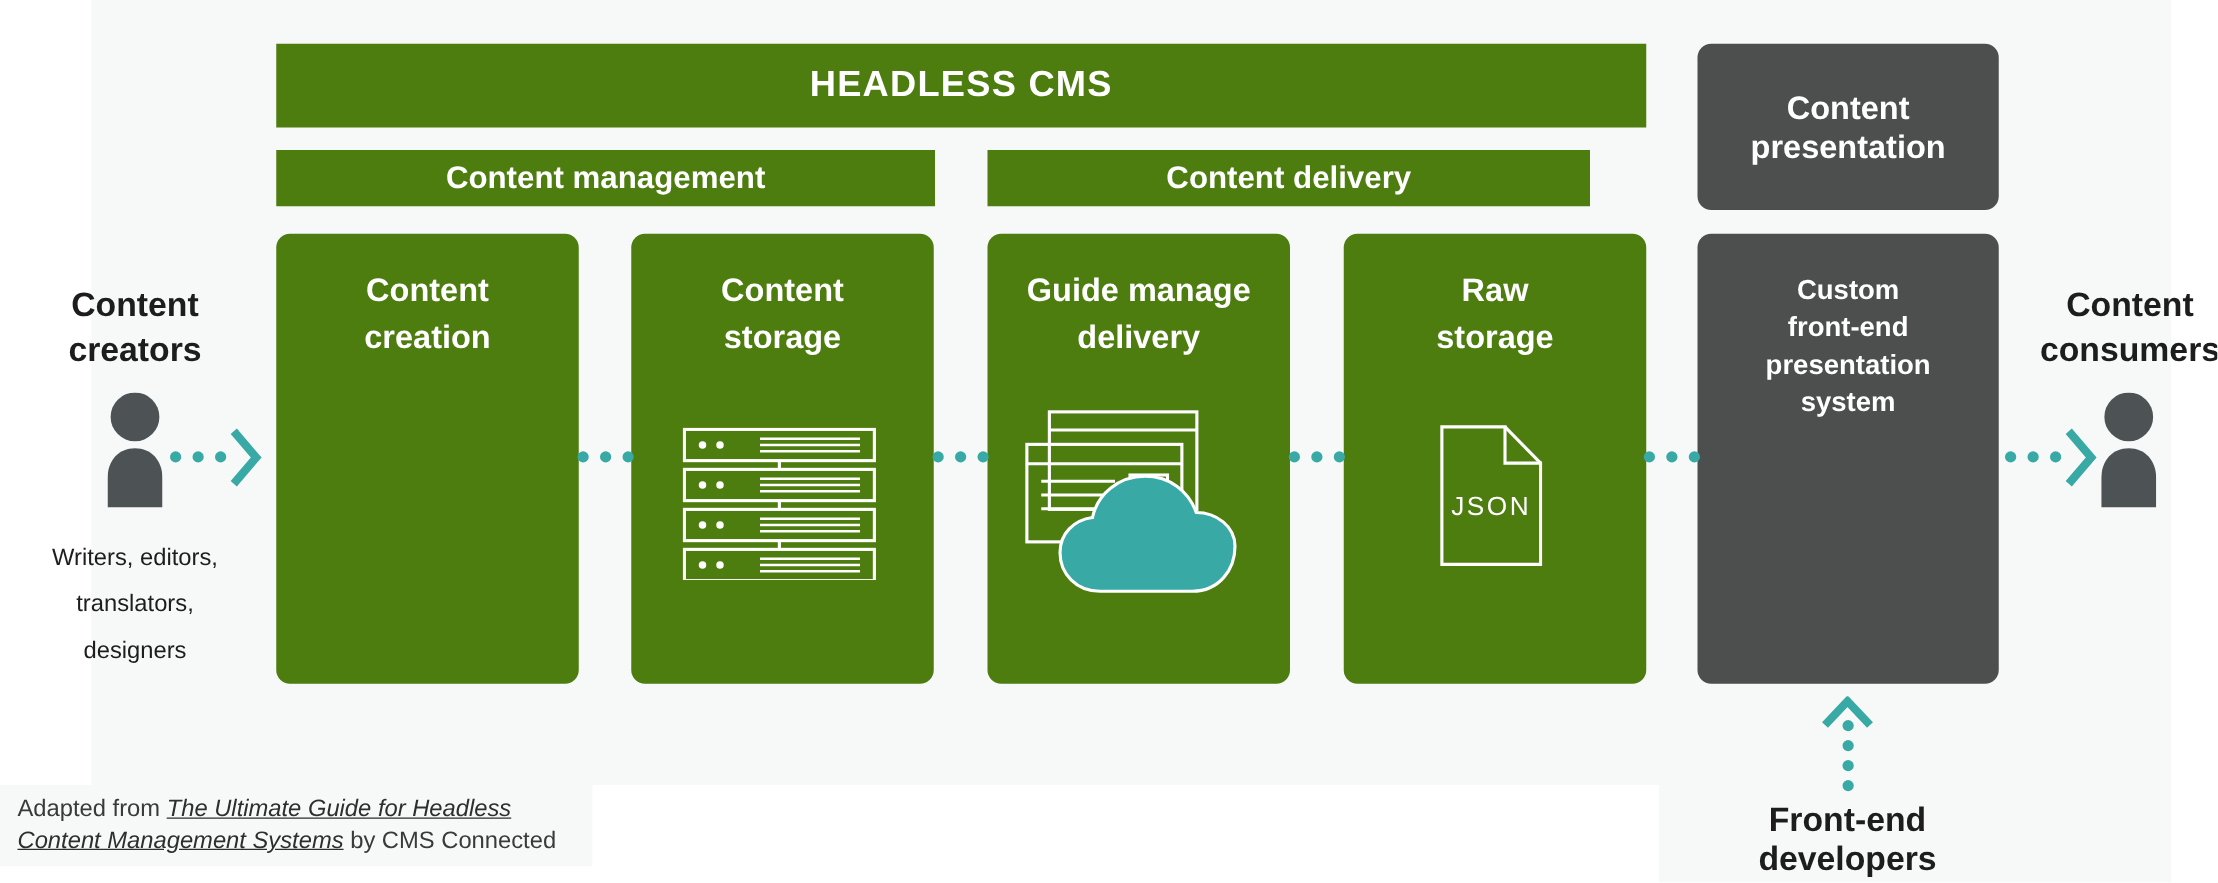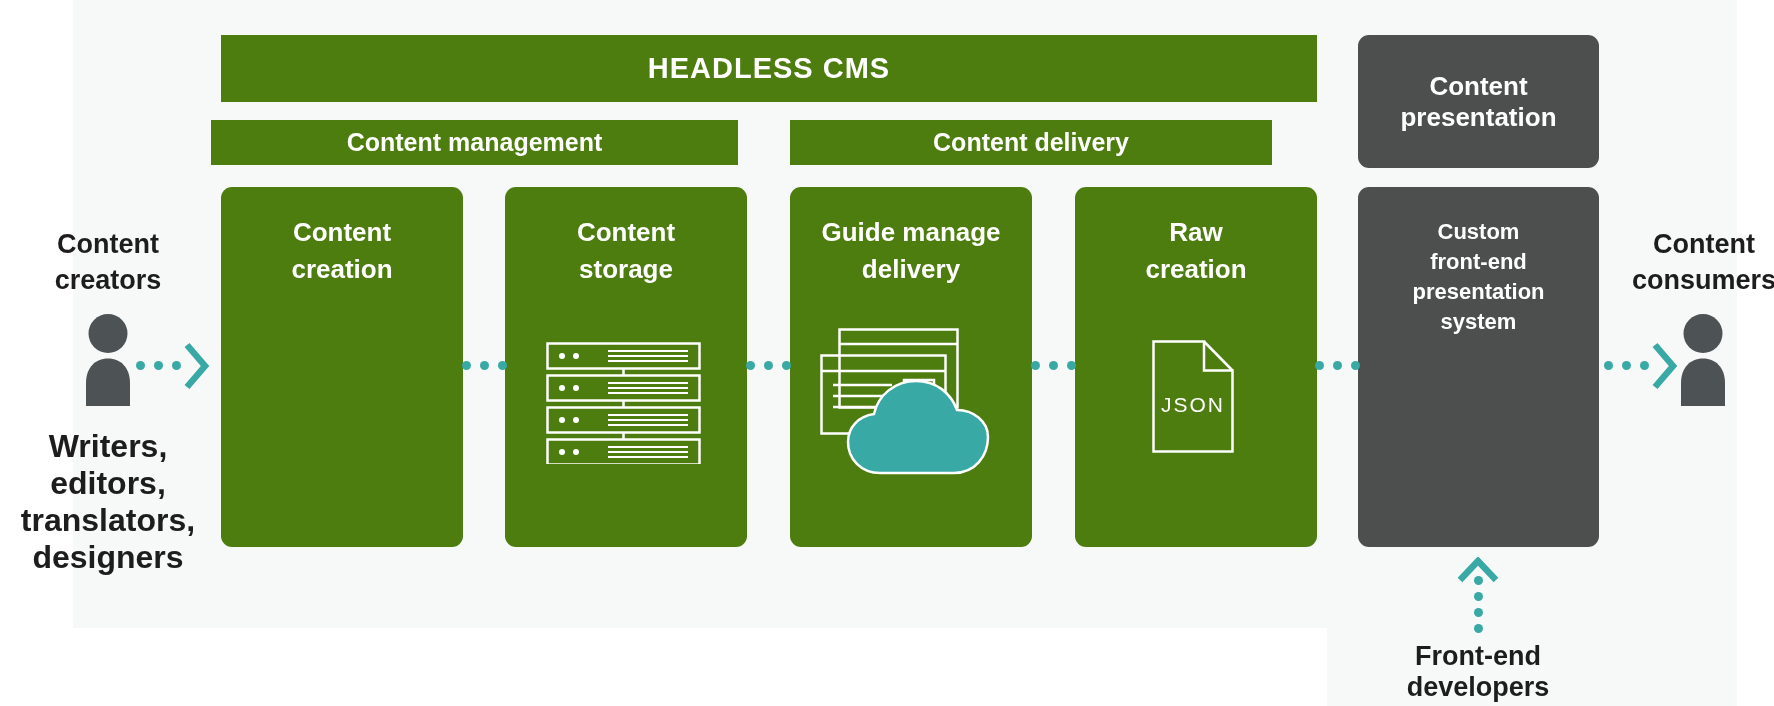--- a/index.html
+++ b/index.html
@@ -14,42 +14,42 @@
           font-size:29px;font-weight:700;letter-spacing:1px;}
   .groupbar{top:120px;height:45px;display:flex;align-items:center;justify-content:center;
           font-size:25px;font-weight:600;}
   .stage{top:187px;width:242px;height:360px;}
   .stage-label{padding-top:27px;font-size:26px;font-weight:600;line-height:37px;}
   .darktop{left:1358px;top:35px;width:241px;height:133px;display:flex;align-items:center;justify-content:center;
           font-size:26px;font-weight:600;line-height:31px;}
   .darktall{left:1358px;top:187px;width:241px;height:360px;}
   .darktall-label{padding-top:30px;font-size:22px;font-weight:600;line-height:30px;}
   .actor-title{font-size:27px;font-weight:700;line-height:36px;color:#1d1d1d;}
-  .actor-sub{font-size:32px;font-weight:700;line-height:37px;color:#1d1d1d;}
+  .actor-sub{font-size:19px;font-weight:400;line-height:37px;color:#1d1d1d;}
   .dots{display:flex;align-items:center;justify-content:center;gap:9px;}
   .dots-col{display:flex;flex-direction:column;align-items:center;gap:7px;}
   .dot{width:9px;height:9px;border-radius:50%;background:#39a9a5;flex:0 0 auto;}
   .attrib{left:0;top:628px;width:474px;height:65px;background:#f7f9f9;}
   .attrib-text{position:absolute;left:14px;top:7px;width:446px;font-size:19px;line-height:25px;color:#3a3a3a;}
   .attrib-text .lnk{font-style:italic;text-decoration:underline;color:#2e2e2e;}
   svg{display:block;}
 </style>
 </head>
 <body>
 
 <div class="canvas">
 
   <div class="abs panel" style="left:73px;top:0;width:1664px;height:628px;"></div>
   <div class="abs panel" style="left:1327px;top:628px;width:410px;height:78px;"></div>
 
   <div class="abs teal banner">
     <span>HEADLESS CMS</span>
   </div>
 
-  <div class="abs teal groupbar" style="left:211px;width:527px;text-align:right;">
+  <div class="abs teal groupbar" style="left:221px;width:527px;text-align:right;">
     <span>Content management</span>
   </div>
   <div class="abs teal groupbar" style="left:790px;width:482px;">
     <span>Content delivery</span>
   </div>
 
   <div class="abs dark darktop center pre">
     <span class="pre">Content
 presentation</span>
   </div>
@@ -112,21 +112,21 @@
         <line x1="13" y1="68" x2="72" y2="68"></line>
         <line x1="13" y1="79" x2="72" y2="79"></line>
         <rect x="84" y="52" width="30" height="40"></rect>
       </g>
       <path d="M60,145 C41,145 28,131 28,114 C28,99 39,88 54,86 C58,67 75,53 96,53 C116,53 131,65 137,82 C153,82 168,93 168,109 C168,128 155,145 134,145 Z" fill="#39a9a5" stroke="#ffffff" stroke-width="2.5"></path>
     </svg>
   </div>
 
   <div class="abs teal stage center" style="left:1075px;">
     <div class="stage-label pre">Raw
-creation</div>
+storage</div>
     <svg class="abs" style="left:77px;top:153px;" width="82" height="113" viewBox="0 0 82 113">
       <path d="M1.5,1.5 H52 V30.5 H80.5 V111.5 H1.5 Z" fill="none" stroke="#ffffff" stroke-width="2.5"></path>
       <line x1="52" y1="1.5" x2="80.5" y2="30.5" stroke="#ffffff" stroke-width="2.5"></line>
       <text x="41" y="72" text-anchor="middle" fill="#ffffff" style="font-family:'Liberation Sans',sans-serif;font-size:21px;letter-spacing:2px;">JSON</text>
     </svg>
   </div>
 
   <div class="abs dark darktall center">
     <div class="darktall-label pre">Custom
 front-end
@@ -199,14 +199,19 @@
   </svg>
   <div class="abs dots-col" style="left:1473.5px;top:576px;">
     <span class="dot"></span>
     <span class="dot"></span>
     <span class="dot"></span>
     <span class="dot"></span>
   </div>
   <div class="abs actor-title center pre" style="left:1368px;top:641px;width:220px;line-height:31px;">Front-end
 developers</div>
 
+  <div class="abs attrib">
+    <div class="attrib-text">
+      <span>Adapted from </span><span class="lnk">The Ultimate Guide for Headless Content Management Systems</span><span> by CMS Connected</span>
+    </div>
+  </div>
 
 </div>
 
 </body></html>

